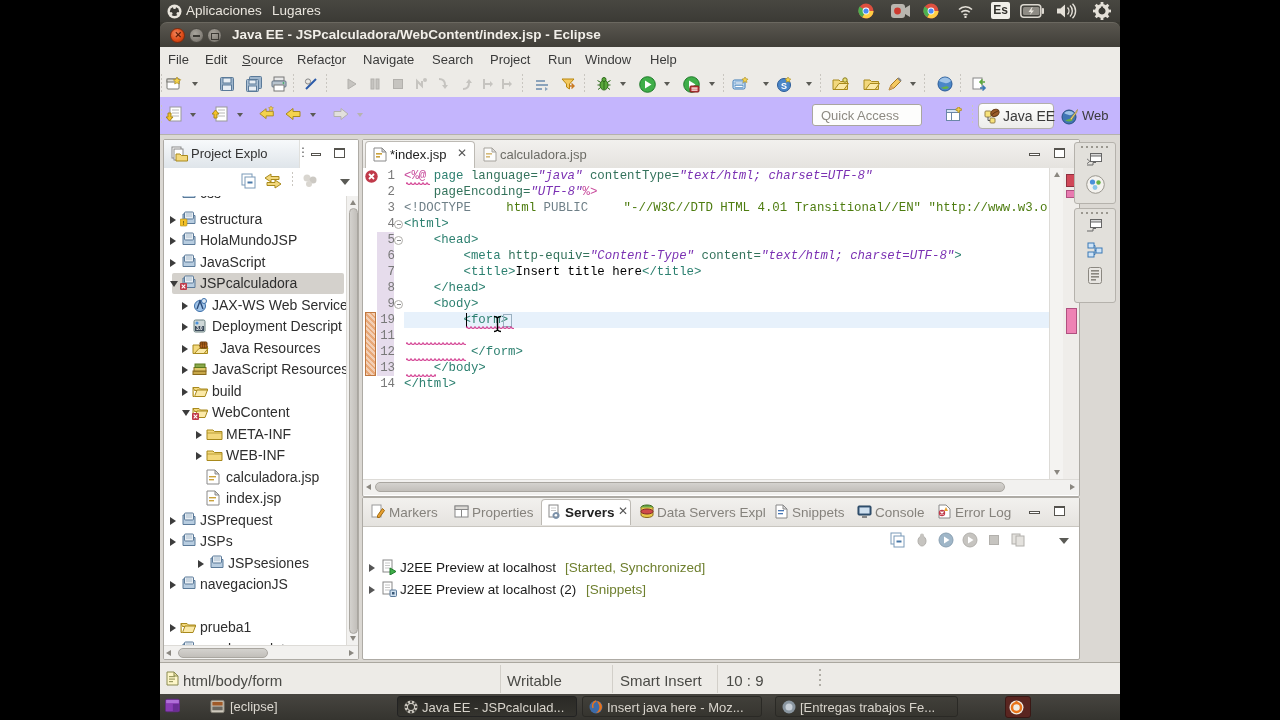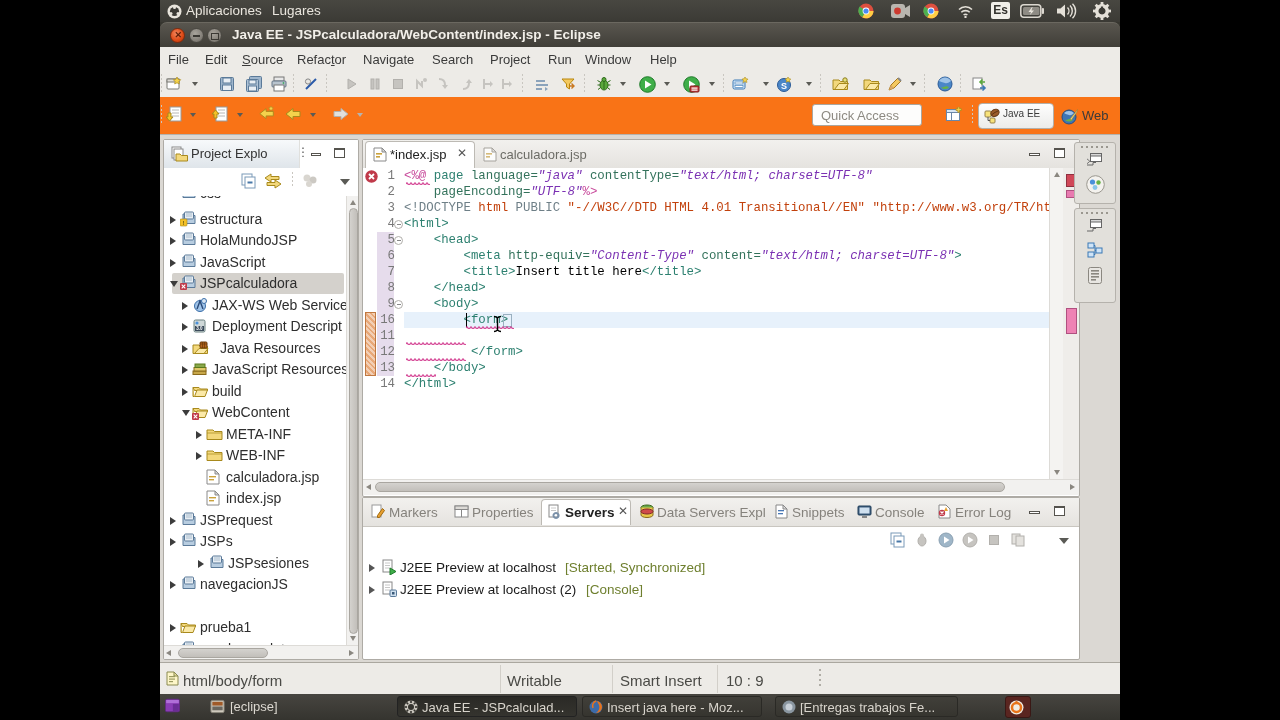--- a/index.html
+++ b/index.html
@@ -10,21 +10,21 @@
 #gnomebar .mi{position:absolute;top:3px;}
 
 #titlebar{position:absolute;left:0;top:22px;width:960px;height:25px;background:linear-gradient(#59564f,#403e38);border-radius:7px 7px 0 0;border-top:1px solid #6b6860;box-sizing:border-box;}
 #titlebar .t{position:absolute;left:72px;top:4px;font-size:13.5px;font-weight:bold;color:#f2efe9;letter-spacing:0px;}
 .wbtn{position:absolute;top:5px;width:15px;height:15px;border-radius:50%;box-sizing:border-box;}
 
 #menubar{position:absolute;left:0;top:47px;width:960px;height:24px;background:#edebe7;font-size:13px;color:#3a3a3a;}
 #menubar span{position:absolute;top:5px;}
 
 #toolbar1{position:absolute;left:0;top:71px;width:960px;height:26px;background:#edebe7;}
-#toolbar2{position:absolute;left:0;top:97px;width:960px;height:38px;background:#f97316;border-bottom:1px solid #b5b2ac;box-sizing:border-box;}
+#toolbar2{position:absolute;left:0;top:97px;width:960px;height:38px;background:#c4b5fd;border-bottom:1px solid #b5b2ac;box-sizing:border-box;}
 .tsep{position:absolute;top:3px;width:1px;height:20px;background:repeating-linear-gradient(#c9c6c0 0 2px,transparent 2px 4px);}
 .dd{position:absolute;width:0;height:0;border-left:3.5px solid transparent;border-right:3.5px solid transparent;border-top:4px solid #5a5a55;}
 .dd.dis{border-top-color:#b6b3ae;}
 
 #main{position:absolute;left:0;top:135px;width:960px;height:527px;background:#dbd8d3;}
 .panel{position:absolute;background:#fff;border:1px solid #aeaba5;border-radius:2px;box-sizing:border-box;}
 
 #pex{left:3px;top:4px;width:196px;height:521px;overflow:hidden;}
 #pextab{position:absolute;left:0;top:0;width:194px;height:28px;background:#fff;}
 #pextab .grad{position:absolute;left:0;top:0;width:135px;height:28px;background:linear-gradient(#f7f9fb,#dfe5ea);border-right:1px solid #e0e0dd;}
@@ -47,21 +47,21 @@
 .edtab2{position:absolute;left:112px;top:1px;width:126px;height:27px;}
 #gutter{position:absolute;left:0;top:28px;width:41px;height:311px;background:#fff;}
 #code{position:absolute;left:41px;top:28px;width:645px;height:311px;background:#fff;overflow:hidden;font-family:"Liberation Mono",monospace;font-size:12.4px;line-height:16px;white-space:pre;}
 .cl{position:absolute;left:0px;height:16px;}
 .ln{position:absolute;width:30px;text-align:right;font-family:"Liberation Mono",monospace;font-size:12.4px;color:#787878;height:16px;line-height:16px;}
 .tg{color:#2d8070;}
 .at{color:#33725b;}
 .vl{color:#7b31b3;font-style:italic;}
 .mg{color:#c84a9b;}
 .dk{color:#6e7f87;}
-.ds{color:#c2410c;}
+.ds{color:#4d7c0f;margin-left:28px;}
 .sqg{position:absolute;height:4px;overflow:hidden;}
 
 #bot{left:202px;top:362px;width:718px;height:163px;}
 
 #status{position:absolute;left:0;top:662px;width:960px;height:32px;background:#edebe7;border-top:1px solid #aaa79f;box-sizing:border-box;font-size:15px;color:#4a4a46;}
 
 #task{position:absolute;left:0;top:694px;width:960px;height:26px;background:linear-gradient(#474540,#35342f);color:#dcd8d0;font-size:13px;}
 .tbtn{position:absolute;top:2px;height:21px;border:1px solid #2a2925;border-radius:3px;box-sizing:border-box;color:#d8d4cc;}
 .ticon{position:absolute;top:3px;width:15px;height:15px;}
 
@@ -376,21 +376,21 @@
       </svg>
 
     <div class="abs" style="left:818px;top:6px;width:76px;height:26px;background:linear-gradient(#fefefe,#ececea);border:1px solid #b3b0aa;border-radius:4px;box-sizing:border-box;"></div>
     <svg class="abs" style="left:824px;top:11px" width="16" height="16" viewBox="0 0 16 16">
         <rect x="1" y="3" width="6" height="6" rx="1" fill="#f7e27a" stroke="#97824a"></rect>
         <rect x="6" y="10" width="5" height="5" rx="1" fill="#f7e27a" stroke="#97824a"></rect>
         <path d="M4 9 L4 12.5 L6 12.5" fill="none" stroke="#555"></path>
         <ellipse cx="11" cy="4.8" rx="4.3" ry="3.4" fill="#9a5b2a" stroke="#5f3514" transform="rotate(-30 11 4.8)"></ellipse>
         <path d="M8 6.5 Q11 4 14 3" stroke="#5f3514" fill="none"></path>
       </svg>
-    <span class="abs" style="left:843px;top:11px;font-size:10px;color:#3a3a3a;">Java EE</span>
+    <span class="abs" style="left:843px;top:11px;font-size:14px;color:#3a3a3a;">Java EE</span>
 
     <svg class="abs" style="left:901px;top:11px" width="17" height="17" viewBox="0 0 17 17">
         <circle cx="8" cy="9" r="7" fill="#3f75b5" stroke="#2a4f80"></circle>
         <path d="M3 5 A7 7 0 0 1 13 5 Q10 8 8 7 Q4 6 3 5 Z" fill="#9fc3e8"></path>
         <path d="M4 12 Q8 15 12 12 Q10 10 8 11 Q6 12 4 12 Z" fill="#67b346"></path>
         <path d="M9 11 L15 3.5 L16.5 1.5 L15.8 4.2 L10.5 12 Z" fill="#e8d27a" stroke="#9a8232" stroke-width="0.6"></path>
       </svg>
     <span class="abs" style="left:922px;top:11px;font-size:13px;color:#3a3a3a;">Web</span>
   <div class="tsep" style="left:1px;top:8px"></div>
       <div class="ic" style="left:6px;top:9px">
@@ -756,21 +756,21 @@
         <div class="abs" style="left:2px;top:144px;width:11px;height:64px;background:#e8a878;background-image:repeating-linear-gradient(45deg,rgba(255,255,255,.45) 0 2px,transparent 2px 4px);border:1px solid #c07840;box-sizing:border-box;"></div>
       <div class="ln" style="left:2px;top:0px;">1</div>
           <div class="ln" style="left:2px;top:16px;">2</div>
           <div class="ln" style="left:2px;top:32px;">3</div>
           <div class="ln" style="left:2px;top:48px;">4</div>
           <div class="ln" style="left:2px;top:64px;">5</div>
           <div class="ln" style="left:2px;top:80px;">6</div>
           <div class="ln" style="left:2px;top:96px;">7</div>
           <div class="ln" style="left:2px;top:112px;">8</div>
           <div class="ln" style="left:2px;top:128px;">9</div>
-          <div class="ln" style="left:2px;top:144px;">16</div>
+          <div class="ln" style="left:2px;top:144px;">19</div>
           <div class="ln" style="left:2px;top:160px;">11</div>
           <div class="ln" style="left:2px;top:176px;">12</div>
           <div class="ln" style="left:2px;top:192px;">13</div>
           <div class="ln" style="left:2px;top:208px;">14</div>
         </div>
       <div id="code"><div class="abs" style="left:0;top:144px;width:645px;height:16px;background:#e7f1fb;"></div><div class="cl" style="top:0px;"><span class="mg">&lt;%@ </span><span class="tg">page </span><span class="at">language=</span><span class="vl">"java"</span><span class="at"> contentType=</span><span class="vl">"text/html; charset=UTF-8"</span></div><div class="cl" style="top:16px;">    <span class="at">pageEncoding=</span><span class="vl">"UTF-8"</span><span class="mg">%&gt;</span></div><div class="cl" style="top:32px;"><span class="dk">&lt;!DOCTYPE </span><span class="ds">html </span><span class="dk">PUBLIC </span><span class="ds">"-//W3C//DTD HTML 4.01 Transitional//EN" "http://www.w3.org/TR/html4/loose.dtd"</span></div><div class="cl" style="top:48px;"><span class="tg">&lt;html&gt;</span></div><div class="cl" style="top:64px;">    <span class="tg">&lt;head&gt;</span></div><div class="cl" style="top:80px;">        <span class="tg">&lt;meta </span><span class="at">http-equiv=</span><span class="vl">"Content-Type"</span><span class="at"> content=</span><span class="vl">"text/html; charset=UTF-8"</span><span class="tg">&gt;</span></div><div class="cl" style="top:96px;">        <span class="tg">&lt;title&gt;</span><span style="color:#000">Insert title here</span><span class="tg">&lt;/title&gt;</span></div><div class="cl" style="top:112px;">    <span class="tg">&lt;/head&gt;</span></div><div class="cl" style="top:128px;">    <span class="tg">&lt;body&gt;</span></div><div class="cl" style="top:144px;">        <span class="tg">&lt;form</span><span class="tg">&gt;</span></div><div class="cl" style="top:160px;"></div><div class="cl" style="top:176px;">         <span class="tg">&lt;/form&gt;</span></div><div class="cl" style="top:192px;">    <span class="tg">&lt;/body&gt;</span></div><div class="cl" style="top:208px;"><span class="tg">&lt;/html&gt;</span></div><div class="abs" style="left:61.5px;top:145px;width:1.6px;height:14px;background:#000;"></div><div class="abs" style="left:99px;top:145.5px;width:9px;height:13.5px;border:1px solid #9ab0c0;box-sizing:border-box;"></div><div class="sqg" style="left:2px;top:12.5px;width:24px;"><svg width="24" height="4" viewBox="0 0 24 4" preserveAspectRatio="none">
               <path d="M0 3 Q1 0.5 2 3 T4 3 Q5 0.5 6 3 T8 3 Q9 0.5 10 3 T12 3 Q13 0.5 14 3 T16 3 Q17 0.5 18 3 T20 3 Q21 0.5 22 3 T24 3" fill="none" stroke="#cf2d87" stroke-width="1.1"></path>
             </svg></div><div class="sqg" style="left:2px;top:172.5px;width:60px;"><svg width="60" height="4" viewBox="0 0 60 4" preserveAspectRatio="none">
               <path d="M0 3 Q1 0.5 2 3 T4 3 Q5 0.5 6 3 T8 3 Q9 0.5 10 3 T12 3 Q13 0.5 14 3 T16 3 Q17 0.5 18 3 T20 3 Q21 0.5 22 3 T24 3 Q25 0.5 26 3 T28 3 Q29 0.5 30 3 T32 3 Q33 0.5 34 3 T36 3 Q37 0.5 38 3 T40 3 Q41 0.5 42 3 T44 3 Q45 0.5 46 3 T48 3 Q49 0.5 50 3 T52 3 Q53 0.5 54 3 T56 3 Q57 0.5 58 3 T60 3" fill="none" stroke="#cf2d87" stroke-width="1.1"></path>
             </svg></div><div class="sqg" style="left:62px;top:156.5px;width:48px;"><svg width="48" height="4" viewBox="0 0 48 4" preserveAspectRatio="none">
@@ -977,21 +977,21 @@
             <g stroke="#c8c8c8">
               <line x1="3" y1="4" x2="8" y2="4"></line>
               <line x1="3" y1="6.5" x2="8" y2="6.5"></line>
               <line x1="3" y1="9" x2="8" y2="9"></line>
             </g>
             <rect x="8" y="9" width="6.5" height="6.5" rx="1" fill="#cfe0ef" stroke="#5a7a9a"></rect>
             <rect x="10" y="11" width="2.5" height="2.5" fill="#3a5a7a"></rect>
           </svg>
         </div>
         <span class="abs" style="left:37px;top:84px;font-size:13.5px;color:#1a1a1a;">J2EE Preview at localhost (2)</span>
-        <span class="abs" style="left:223px;top:84px;font-size:13.5px;color:#6e7f2e;">[Console]</span>
+        <span class="abs" style="left:223px;top:84px;font-size:13.5px;color:#6e7f2e;">[Snippets]</span>
       </div>
   </div>
 
   <div id="status">
     <svg class="abs" style="left:6px;top:8px" width="13" height="15" viewBox="0 0 13 15">
         <path d="M1 1 H8 L12 5 V14 H1 Z" fill="#fdf6c8" stroke="#8a8a50"></path>
         <path d="M8 1 L12 5 H8 Z" fill="#e8e0a0" stroke="#8a8a50"></path>
         <rect x="3" y="5" width="6" height="1.2" fill="#9a9a60"></rect>
         <rect x="3" y="7.5" width="6" height="1.2" fill="#9a9a60"></rect>
         <rect x="3" y="10" width="4" height="1.2" fill="#9a9a60"></rect>

